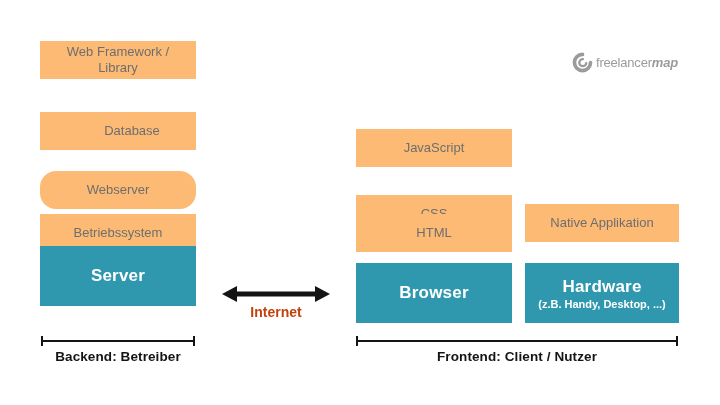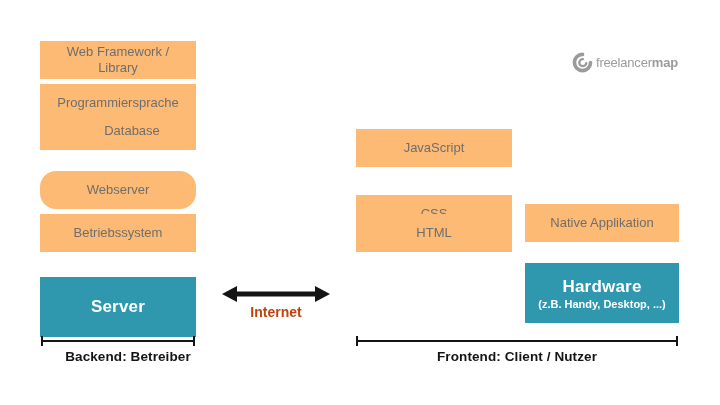--- a/index.html
+++ b/index.html
@@ -27,70 +27,72 @@
     text-align:center;font-weight:bold;letter-spacing:.1px;
   }
   .internet-label{
     position:absolute;left:220px;top:304px;width:112px;text-align:center;
     font-size:14px;color:#c2410c;font-weight:bold;
   }
   #logo{
     position:absolute;left:572px;top:52px;display:flex;align-items:center;
     color:#9b9b9b;font-size:13px;letter-spacing:-.2px;
   }
-  #logo .brand-bold{font-weight:bold;}
+  #logo .brand-bold{font-weight:bold;font-style:italic;}
   svg{display:block;}
 </style>
 </head>
 <body>
 
 <div id="canvas">
 
   <div id="logo">
     <span style="margin-right:3px;">
       <svg width="21" height="21" viewBox="0 0 24 24">
         <path d="M12 2.8 A9.2 9.2 0 1 0 21.2 12" fill="none" stroke="#9b9b9b" stroke-width="4.2" stroke-linecap="round"></path>
         <path d="M12.5 8.2 A4 4 0 1 0 16.3 12.6" fill="none" stroke="#9b9b9b" stroke-width="2.6" stroke-linecap="round"></path>
       </svg>
     </span>
     <span>freelancer</span>
       <span class="brand-bold">map</span>
   </div>
 
   <div class="gray-box two-line" style="left:40px;top:41px;">Web Framework / Library</div>
-  <div class="gray-box" style="left:40px;top:84px;">Programmiersprache</div>
   <div class="gray-box" style="left:40px;top:112px;padding-left:28px;">Database</div>
   <div class="gray-box" style="left:40px;top:171px;border-radius:16px;">Webserver</div>
   <div class="gray-box" style="left:40px;top:214px;">Betriebssystem</div>
-  <div class="teal-box" style="left:40px;top:277px;">
+  <div class="teal-box" style="left:40px;top:246px;">
     <span>Server</span>
   </div>
 
   <div class="gray-box" style="left:356px;top:129px;">JavaScript</div>
   <div class="gray-box" style="left:356px;top:171px;margin-top:24px;">CSS</div>
   <div class="gray-box" style="left:356px;top:214px;">HTML</div>
+  <div class="teal-box" style="left:356px;top:263px;">
+    <span>Browser</span>
+  </div>
 
   <div class="gray-box" style="left:525px;top:204px;width:154px;">Native Applikation</div>
   <div class="teal-box" style="left:525px;top:263px;width:154px;">
     <span>Hardware</span>
     <span class="teal-sub">(z.B. Handy, Desktop, ...)</span>
   </div>
 
   <div style="position:absolute;left:220px;top:283px;">
     <svg width="112" height="22" viewBox="0 0 112 22">
       <line x1="13" y1="11" x2="99" y2="11" stroke="#141414" stroke-width="5"></line>
       <path d="M2 11 L17 3 L17 19 Z" fill="#141414"></path>
       <path d="M110 11 L95 3 L95 19 Z" fill="#141414"></path>
     </svg>
   </div>
   <div class="internet-label">Internet</div>
 
   <div class="bracket-line" style="left:41px;width:154px;"></div>
   <div class="tick" style="left:41px;"></div>
   <div class="tick" style="left:193px;"></div>
-  <div class="bracket-label" style="left:50px;width:156px;">Backend: Betreiber</div>
+  <div class="bracket-label" style="left:40px;width:156px;">Backend: Betreiber</div>
 
   <div class="bracket-line" style="left:356px;width:322px;"></div>
   <div class="tick" style="left:356px;"></div>
   <div class="tick" style="left:676px;"></div>
   <div class="bracket-label" style="left:356px;width:322px;">Frontend: Client / Nutzer</div>
 
 </div>
 
 </body></html>

